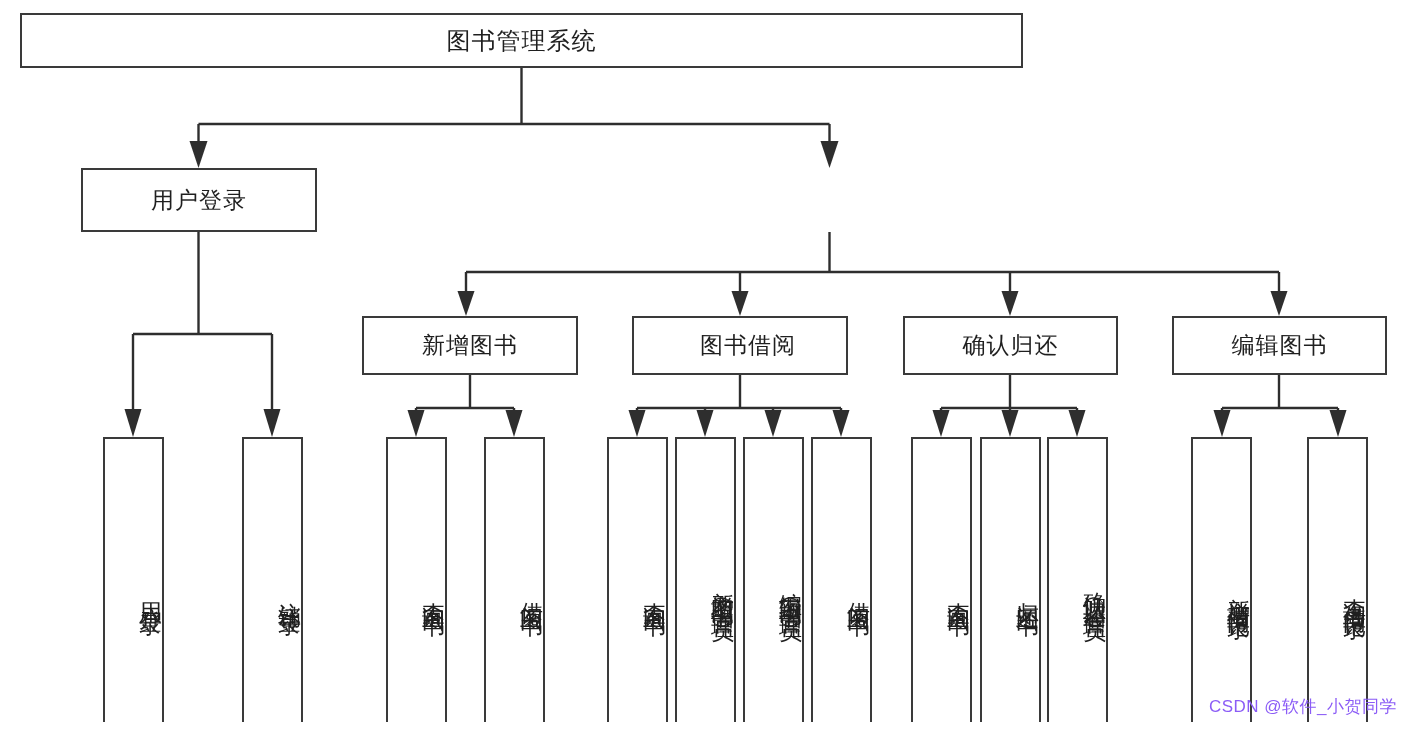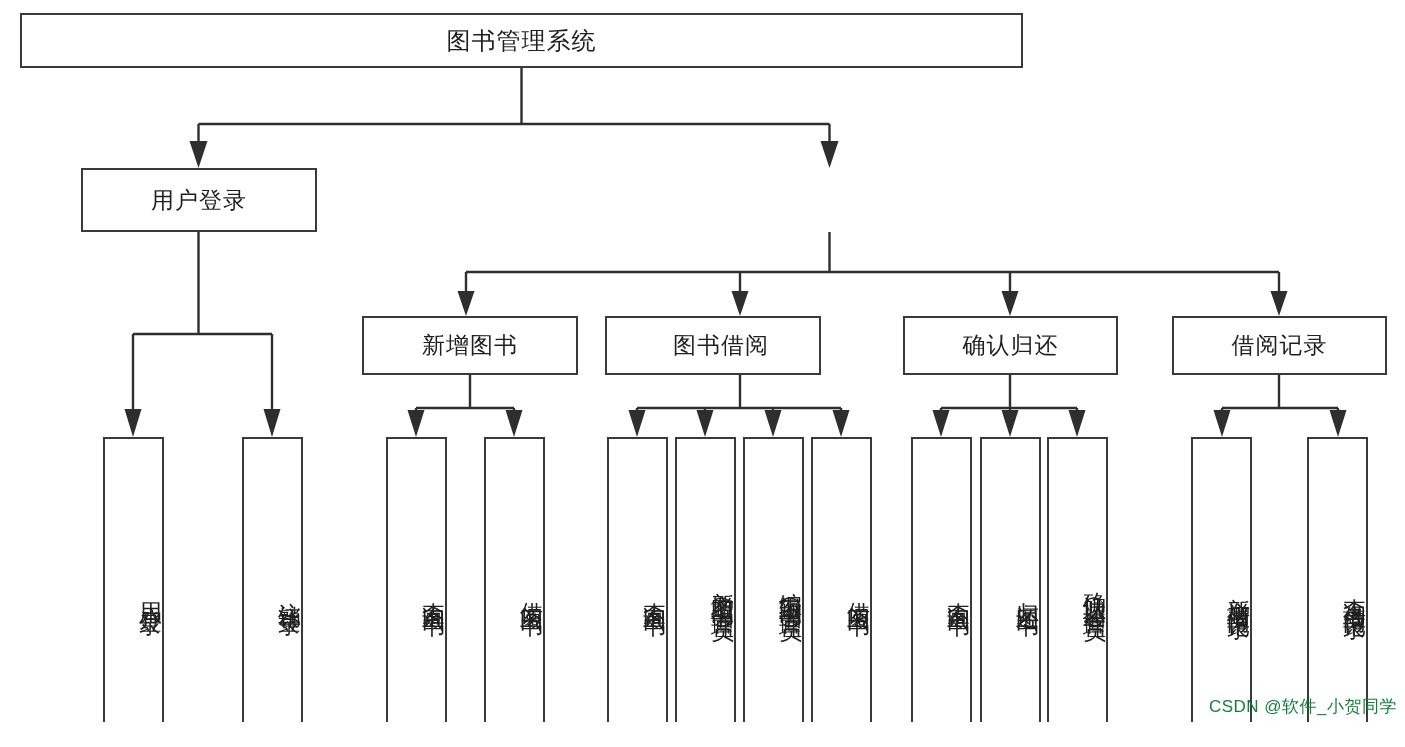--- a/index.html
+++ b/index.html
@@ -67,21 +67,21 @@
     letter-spacing:4px;
     white-space:nowrap;
   }
 
   
   #watermark{
     position:absolute;
     right:8px;
     bottom:4px;
     font-size:17px;
-    color:#15803d;
+    color:#8b5cf6;
     letter-spacing:0.5px;
     white-space:nowrap;
     z-index:9;
     user-select:none;
   }
 </style>
 </head>
 <body>
 
 <div id="canvas">
@@ -148,25 +148,25 @@
     <polygon points="1338,437 1329.5,410 1346.5,410"></polygon>
   </svg>
 
   <div class="node h root" style="left:20px; top:13px; width:1003px; height:55px;">图书管理系统</div>
 
   <div class="node h" style="left:81px; top:168px; width:236px; height:64px;">用户登录</div>
 
 
   <div class="node h" style="left:362px; top:316px; width:216px; height:59px;">新增图书</div>
 
-  <div class="node h" style="left:605px; top:316px; width:216px; height:59px;padding-left:16px;">图书借阅</div>
+  <div class="node h" style="left:632px; top:316px; width:216px; height:59px;padding-left:16px;">图书借阅</div>
 
   <div class="node h" style="left:903px; top:316px; width:215px; height:59px;">确认归还</div>
 
-  <div class="node h" style="left:1172px; top:316px; width:215px; height:59px;">借阅记录</div>
+  <div class="node h" style="left:1172px; top:316px; width:215px; height:59px;">编辑图书</div>
 
   <div class="node v" style="left:103px; top:437px; width:61px; height:296px;">
     <span class="vtxt">用户登录</span>
   </div>
 
   <div class="node v" style="left:242px; top:437px; width:61px; height:296px;">
     <span class="vtxt">注销登录</span>
   </div>
 
   <div class="node v" style="left:386px; top:437px; width:61px; height:296px;">

